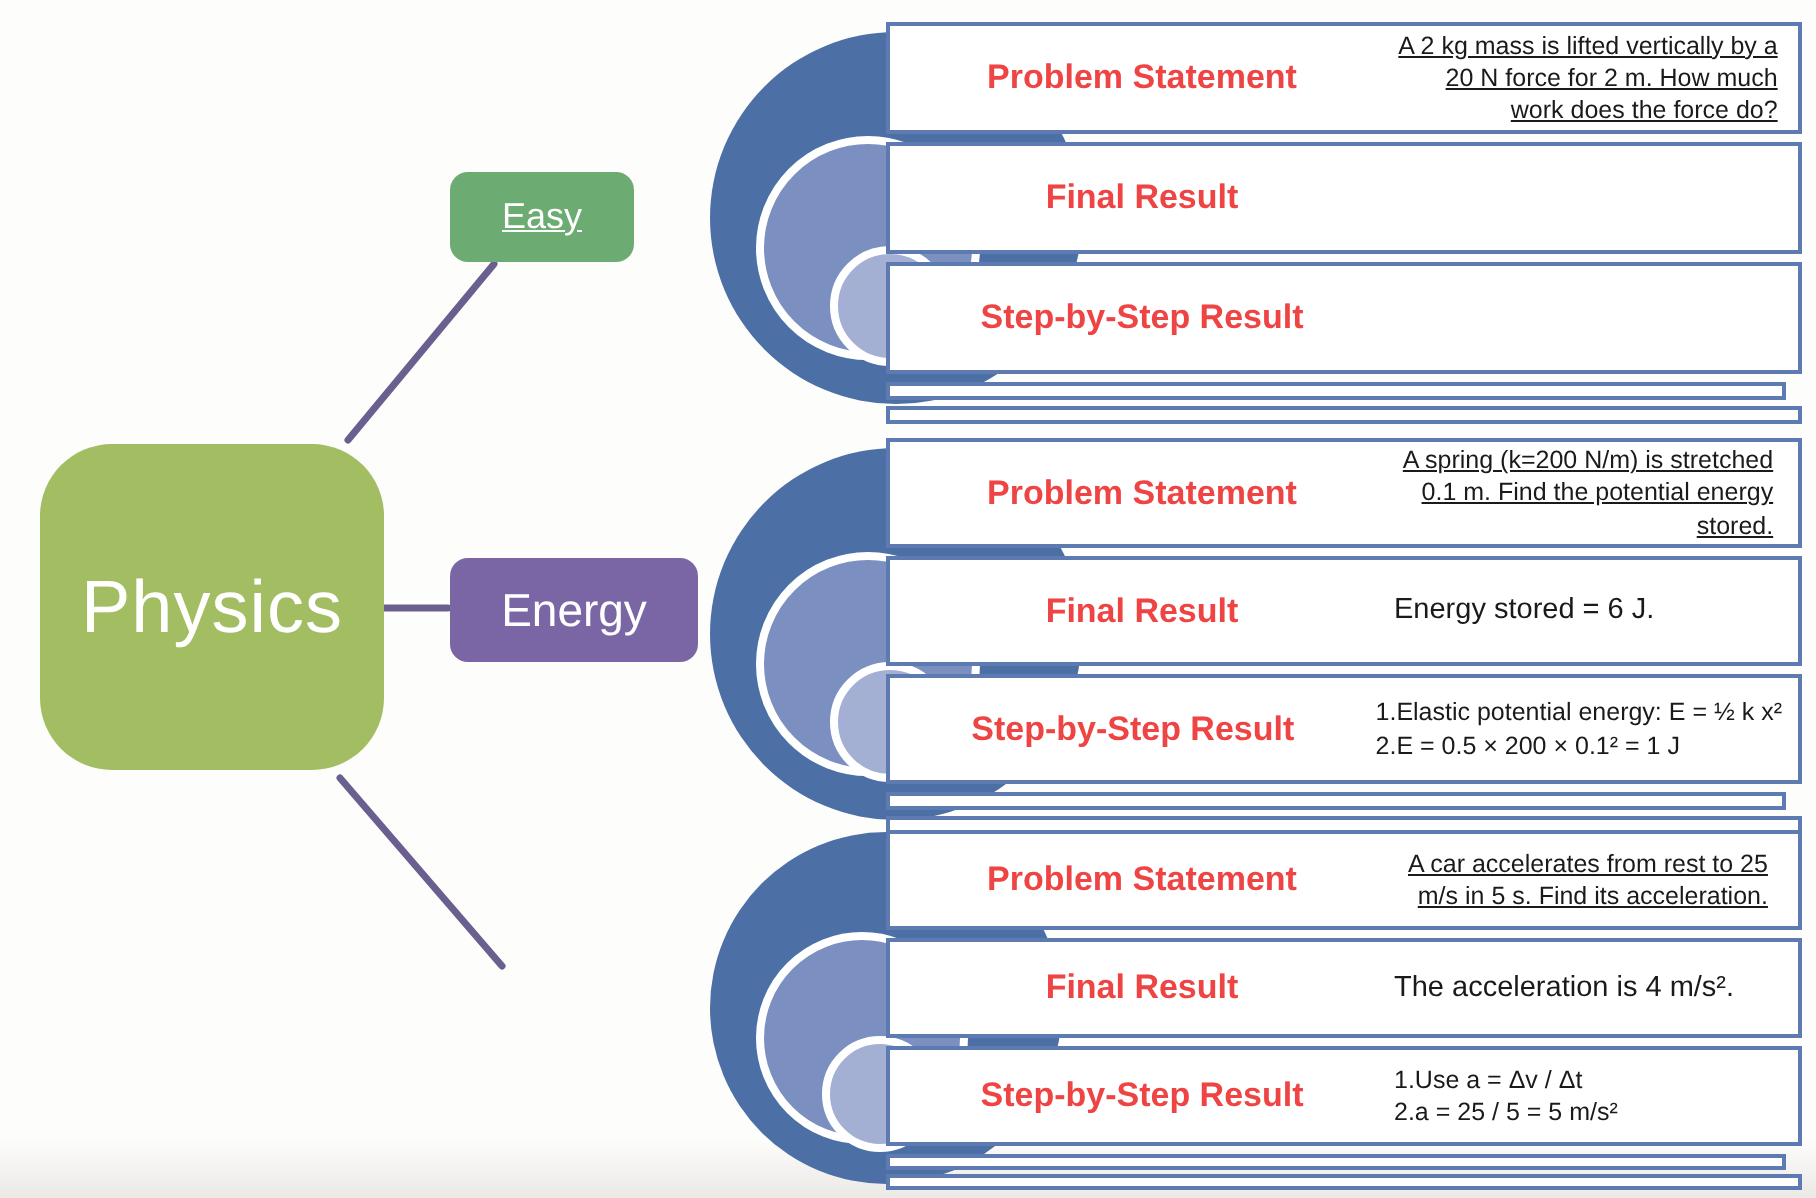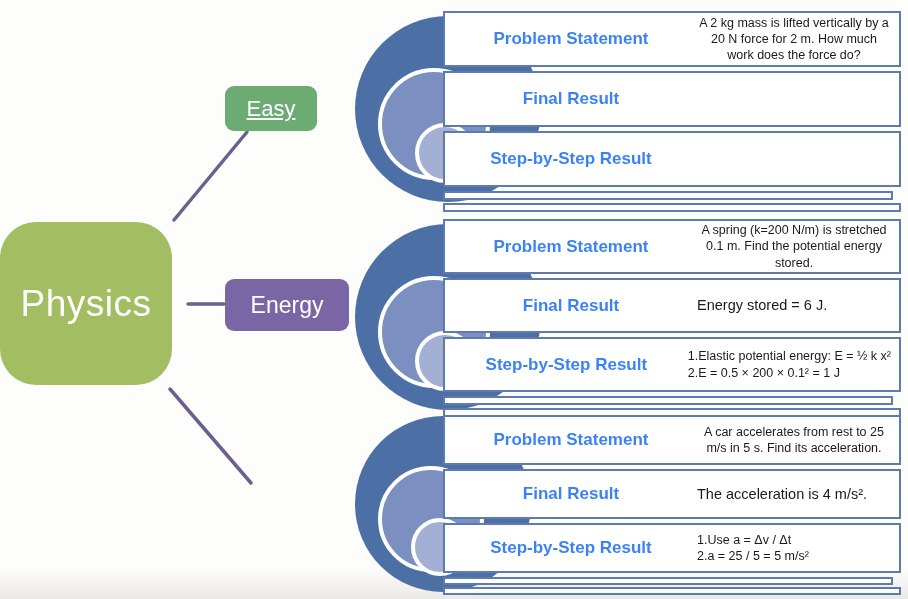--- a/index.html
+++ b/index.html
@@ -24,33 +24,33 @@
   
   .node {
     position: absolute;
     display: flex;
     align-items: center;
     justify-content: center;
     color: #ffffff;
     z-index: 2;
   }
   .node-root {
-    left: 0; top: 222px;
+    left: 20px; top: 222px;
     width: 172px; height: 163px;
     border-radius: 36px;
     background: #a2bd62;
     font-size: 37px;
     letter-spacing: 0.5px;
   }
   .node-easy {
     left: 225px; top: 86px;
     width: 92px; height: 45px;
     border-radius: 9px;
     background: #6cab71;
-    font-size: 22px;
+    font-size: 18px;
     text-decoration: underline;
   }
   .node-medium {
     left: 225px; top: 279px;
     width: 124px; height: 52px;
     border-radius: 9px;
     background: #7a66a5;
     font-size: 23px;
   }
   .node-hard {
@@ -86,34 +86,34 @@
   }
   .p2 .rowitem { height: 55px; }
   .p3 .rowitem { height: 50px; }
   .rhead {
     width: 252px;
     display: flex;
     align-items: center;
     justify-content: center;
     font-weight: bold;
     font-size: 17px;
-    color: #3b82f6;
+    color: #ef4444;
   }
   .rbody {
     flex: 1;
     display: flex;
     flex-direction: column;
     justify-content: center;
     font-size: 12.5px;
     line-height: 1.3;
     color: #1a1a1a;
     padding-right: 8px;
     white-space: nowrap;
   }
-  .rbody.center { text-align: center; align-items: center; }
+  .rbody.center { text-align: right; align-items: center; text-decoration: underline; }
   .rbody.left   { text-align: left; }
   .rbody.final  { font-size: 14.5px; }
   .pagebar {
     height: 9px;
     margin-top: 3px;
     background: #ffffff;
     border: 2px solid #5d7bb0;
   }
   .p3 .pagebar { height: 8px; margin-top: 2px; }
   .pagebar.b1 { width: calc(100% - 8px); }

